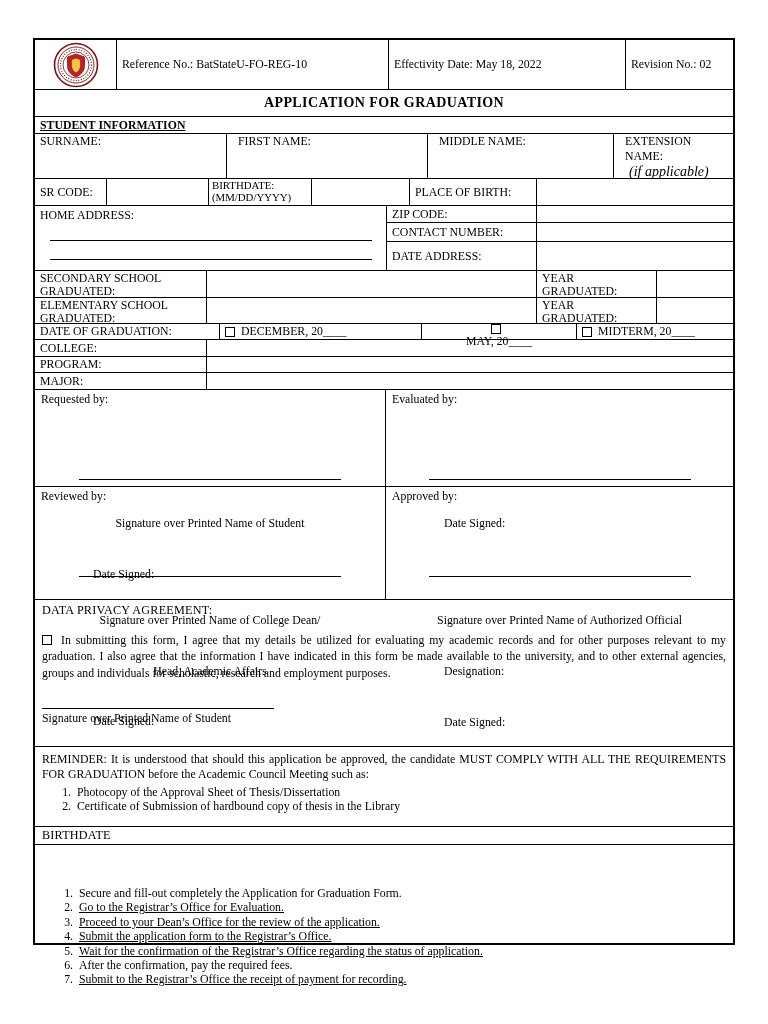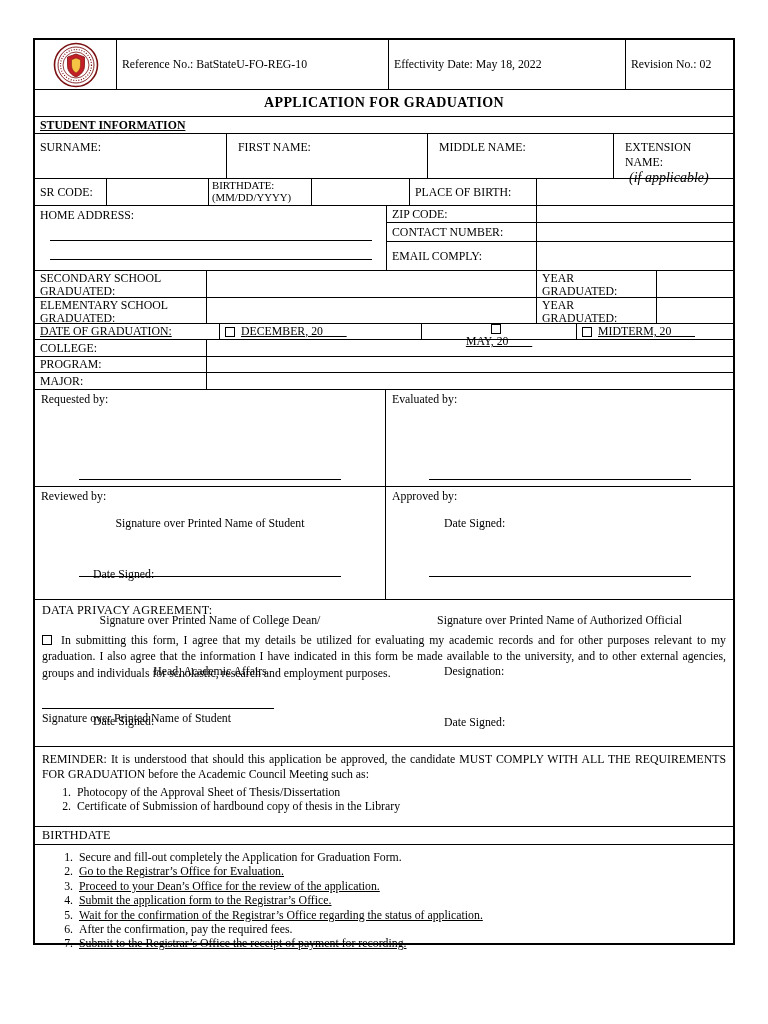--- a/index.html
+++ b/index.html
@@ -2,21 +2,21 @@
 <html><head>
 <meta charset="utf-8">
 <style>
   * { box-sizing: border-box; margin: 0; padding: 0; }
   html,body { background: #ffffff; }
   body { font-family: "Liberation Serif", serif; color: #000; }
   .page { width: 768px; height: 1024px; position: relative; background: #fff; overflow: hidden; }
   .form { position: absolute; left: 33px; top: 38px; width: 702px; height: 907px;
           border: 2px solid #000; display: flex; flex-direction: column; font-size: 11.8px; }
   .row { display: flex; border-bottom: 1px solid #000; flex-shrink: 0; }
-  .cell { border-right: 1px solid #000; padding: 6px 5px; }
+  .cell { border-right: 1px solid #000; padding: 0 5px; }
   .cell.last { border-right: none; }
 
   .header-row { height: 50px; }
   .header-row .cell { display: flex; align-items: center; }
   .logo-cell { width: 82px; justify-content: center; }
   .ref-cell { width: 272px; }
   .eff-cell { width: 237px; }
   .rev-cell { flex: 1; }
 
   .title-row { height: 27px; align-items: center; justify-content: center;
@@ -52,21 +52,21 @@
   .zip-sub { height: 17px; }
   .contact-sub { height: 19px; }
 
   .school-row { height: 27px; }
   .school-row.el { height: 26px; }
   .school-lab { width: 172px; padding: 1px 5px; line-height: 1.12; }
   .school-blank { width: 330px; }
   .year-lab { width: 120px; padding: 1px 5px; line-height: 1.12; }
   .year-blank { flex: 1; }
 
-  .grad-row { height: 16px; text-decoration: underline; }
+  .grad-row { height: 16px; }
   .grad-lab { width: 185px; padding: 0 5px; display: flex; align-items: center; }
   .grad-opt { display: flex; align-items: center; padding: 0 5px; }
   .grad-opt.o1 { width: 202px; }
   .grad-opt.o2 { width: 155px; flex-direction: column; }
   .grad-opt.o3 { flex: 1; }
 
   .cb { display: inline-block; width: 10px; height: 10px; border: 1px solid #000;
         background: #fff; margin-right: 6px; flex-shrink: 0; }
 
   .cpm-row .cpm-lab { width: 172px; padding: 0 5px; display: flex; align-items: center; }
@@ -88,21 +88,21 @@
   .privacy-para .cb { vertical-align: -1px; margin-right: 9px; }
   .privacy-sigline { width: 232px; border-bottom: 1px solid #000; height: 2px; margin-top: 26px; }
   .privacy-cap { margin-top: 2px; }
 
   .reminder-sec { height: 80px; padding: 5px 7px; border-bottom: 1px solid #000; flex-shrink: 0; }
   .reminder-para { text-align: justify; line-height: 1.3; }
   .reminder-sec ol { margin: 2px 0 0 32px; }
   .reminder-sec li { line-height: 1.25; padding-left: 3px; }
 
   .proc-title-row { height: 18px; padding: 0 7px; align-items: center; font-size: 12.2px; letter-spacing: .2px; }
-  .proc-body { flex: 1; padding: 5px 7px 2px 7px; }
+  .proc-body { flex: 1; padding: 5px 7px 2px 7px; margin-top: 36px; }
   .proc-body ol { margin-left: 34px; }
   .proc-body li { line-height: 1.22; padding-left: 3px; }
   .u { text-decoration: underline; }
 </style>
 </head>
 <body>
 
 <div class="page">
   <div class="form">
 
@@ -165,21 +165,21 @@
       <div class="addr-right last">
         <div class="addr-sub zip-sub">
           <div class="lab">ZIP CODE:</div>
           <div class="val"></div>
         </div>
         <div class="addr-sub contact-sub">
           <div class="lab">CONTACT NUMBER:</div>
           <div class="val"></div>
         </div>
         <div class="addr-sub lastsub">
-          <div class="lab">EMAIL COMPLY:</div>
+          <div class="lab">DATE ADDRESS:</div>
           <div class="val"></div>
         </div>
       </div>
     </div>
 
     <div class="row school-row">
       <div class="cell school-lab">SECONDARY SCHOOL GRADUATED:</div>
       <div class="cell school-blank"></div>
       <div class="cell year-lab">YEAR GRADUATED:</div>
       <div class="cell year-blank last"></div>

